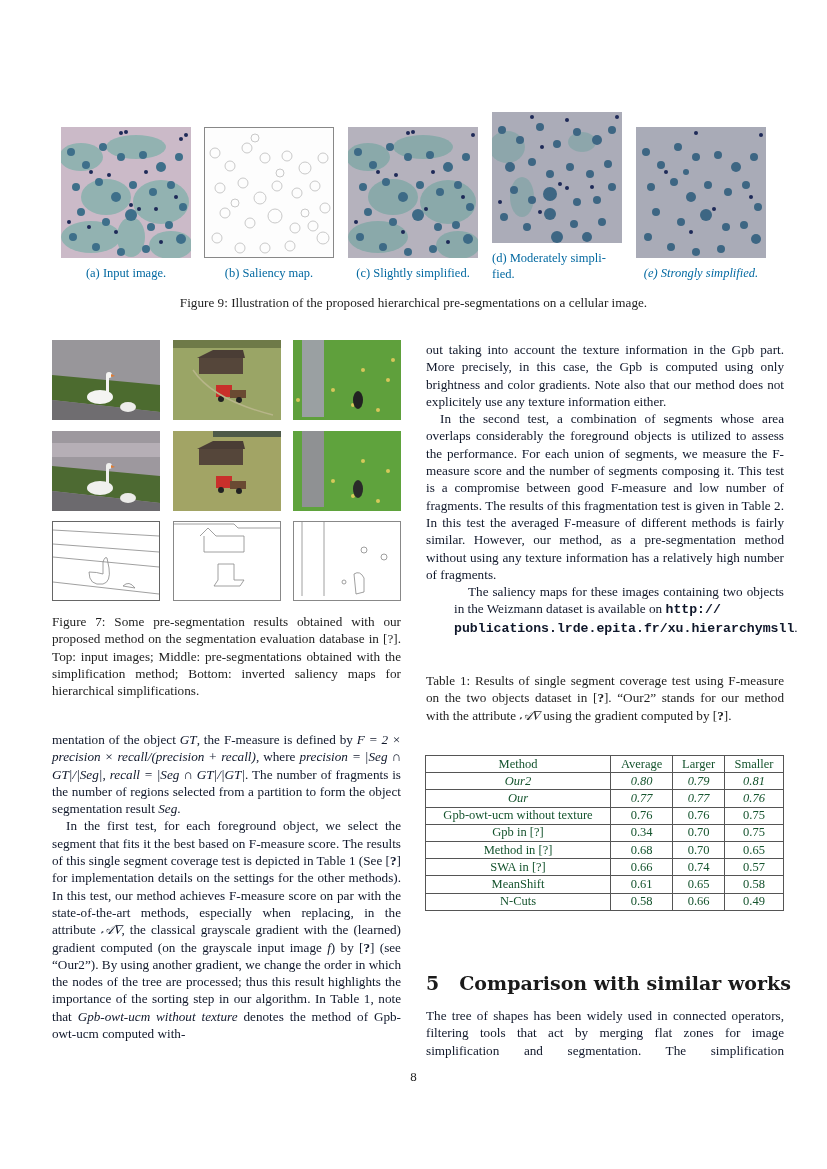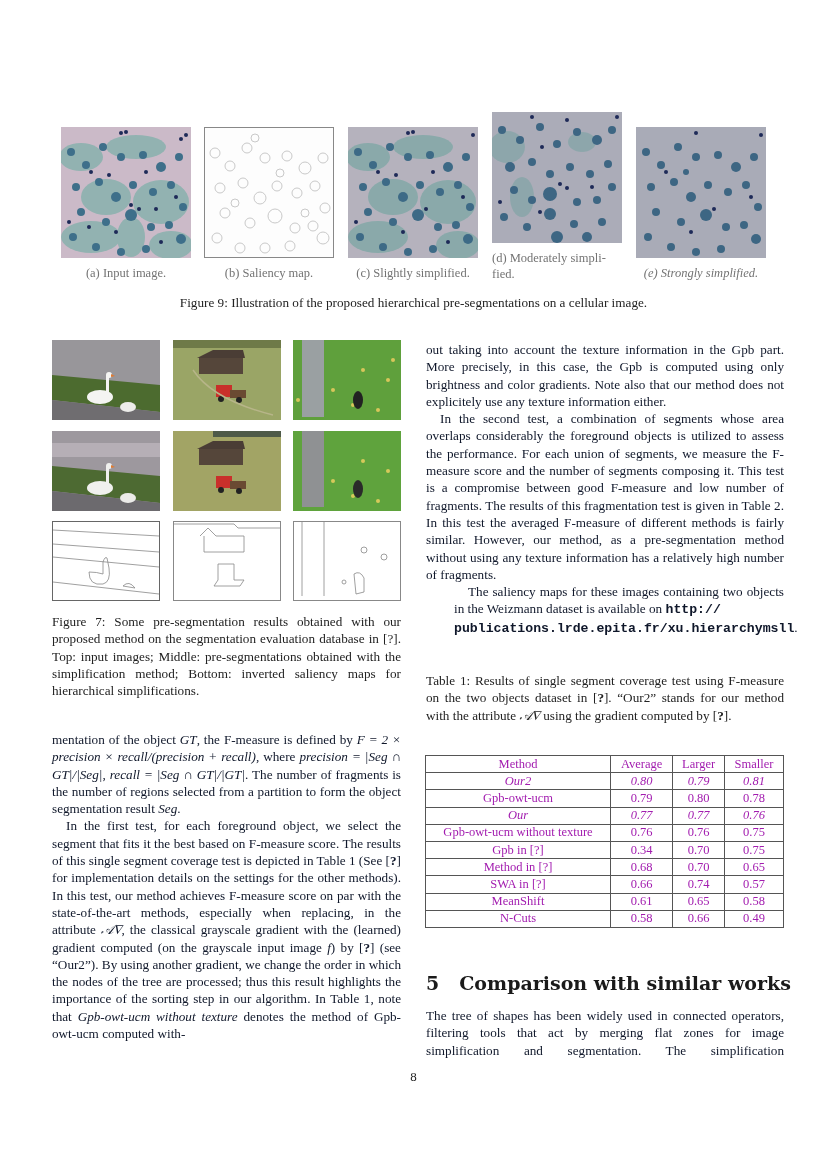--- a/index.html
+++ b/index.html
@@ -1,29 +1,29 @@
 <!DOCTYPE html>
 <html><head>
 <meta charset="utf-8">
 <style>
   html, body { margin:0; padding:0; background:#ffffff; }
   body { width:827px; height:1169px; position:relative; overflow:hidden;
          font-family:"DejaVu Serif","Liberation Serif",serif; color:#222; }
   .abs { position:absolute; }
   .mono { font-family:"Liberation Mono","DejaVu Sans Mono",monospace; font-weight:bold; }
   .img-cell { position:absolute; overflow:hidden; }
-  .subcap { position:absolute; font-family:"Liberation Serif",serif; font-size:12.5px; line-height:16px; color:#737373; text-align:center; }
+  .subcap { position:absolute; font-family:"Liberation Serif",serif; font-size:12.5px; line-height:16px; color:#0369a1; text-align:center; }
   .caption { font-family:"Liberation Serif",serif; font-size:13.2px; line-height:17.3px; color:#222; text-align:justify; }
   .para { font-family:"Liberation Serif",serif; font-size:13.2px; line-height:17.3px; color:#0f172a; text-align:justify; text-align-last:justify; margin:0; }
   .para.last { text-align-last:left; }
   .indent { text-indent:14px; }
   .it { font-style:italic; }
   .bold { font-weight:bold; }
   table.res { position:absolute; left:425px; top:755px; width:359px; border-collapse:collapse;
-              font-family:"Liberation Serif",serif; font-size:12.5px; color:#a21caf; }
+              font-family:"Liberation Serif",serif; font-size:12.5px; color:#14532d; }
   table.res td, table.res th { border:1px solid #555; text-align:center; padding:0 3px; height:16.2px; font-weight:normal; }
   table.res td.m { width:178px; }
   h2.sec { position:absolute; margin:0; font-family:"DejaVu Serif","Liberation Serif",serif; font-weight:bold; font-size:19px; color:#1a1a1a; }
 </style>
 </head>
 <body>
 
 <div>
 
   <div class="img-cell" style="left:61px;top:127px;width:130px;height:131px;background:#cbbac8;">
@@ -423,26 +423,20 @@
     </tr>
   </thead>
   <tbody>
     <tr>
       <td class="m it">Our2</td>
       <td class="it bold">0.80</td>
       <td class="it bold">0.79</td>
       <td class="it bold">0.81</td>
     </tr>
     <tr>
-      <td class="m">Gpb-owt-ucm</td>
-      <td class="bold">0.79</td>
-      <td class="bold">0.80</td>
-      <td class="bold">0.78</td>
-    </tr>
-    <tr>
       <td class="m it">Our</td>
       <td class="it">0.77</td>
       <td class="it">0.77</td>
       <td class="it">0.76</td>
     </tr>
     <tr>
       <td class="m">Gpb-owt-ucm without texture</td>
       <td>0.76</td>
       <td>0.76</td>
       <td>0.75</td>

